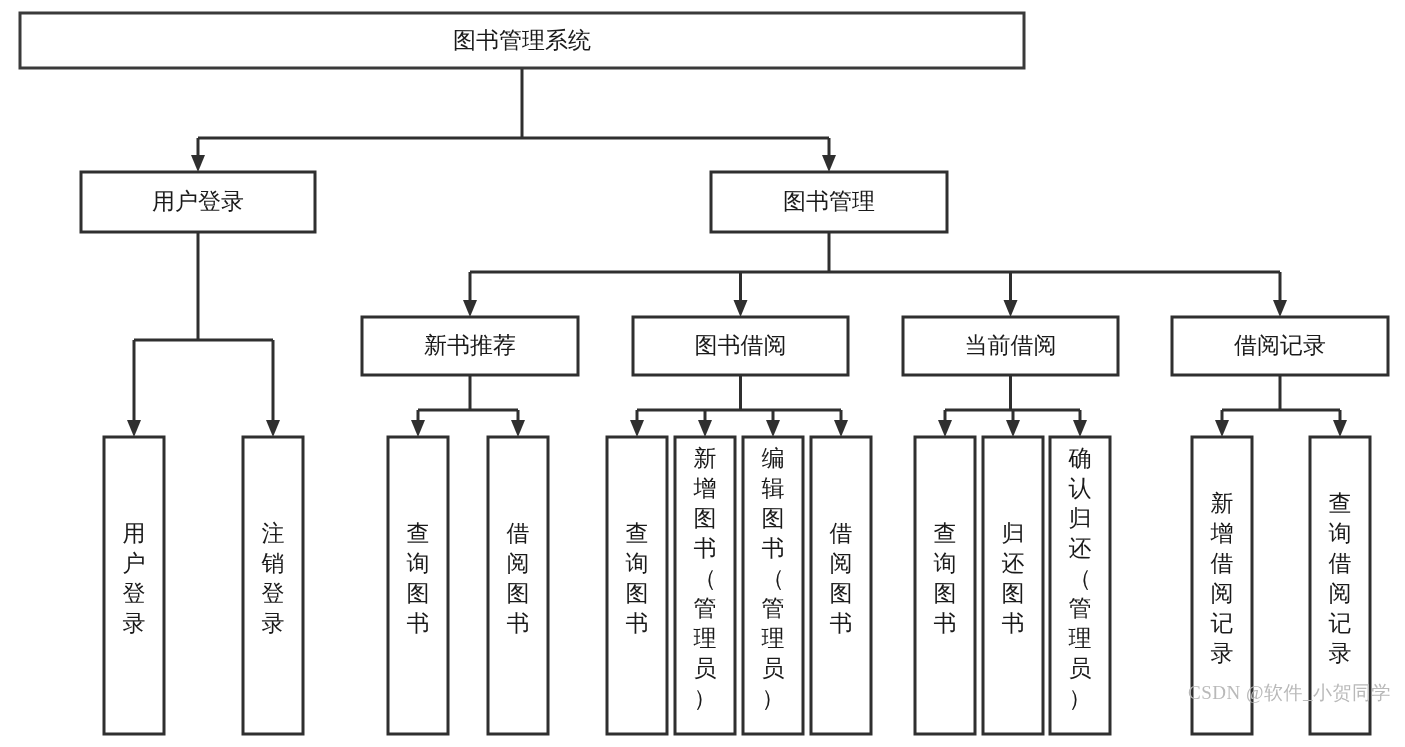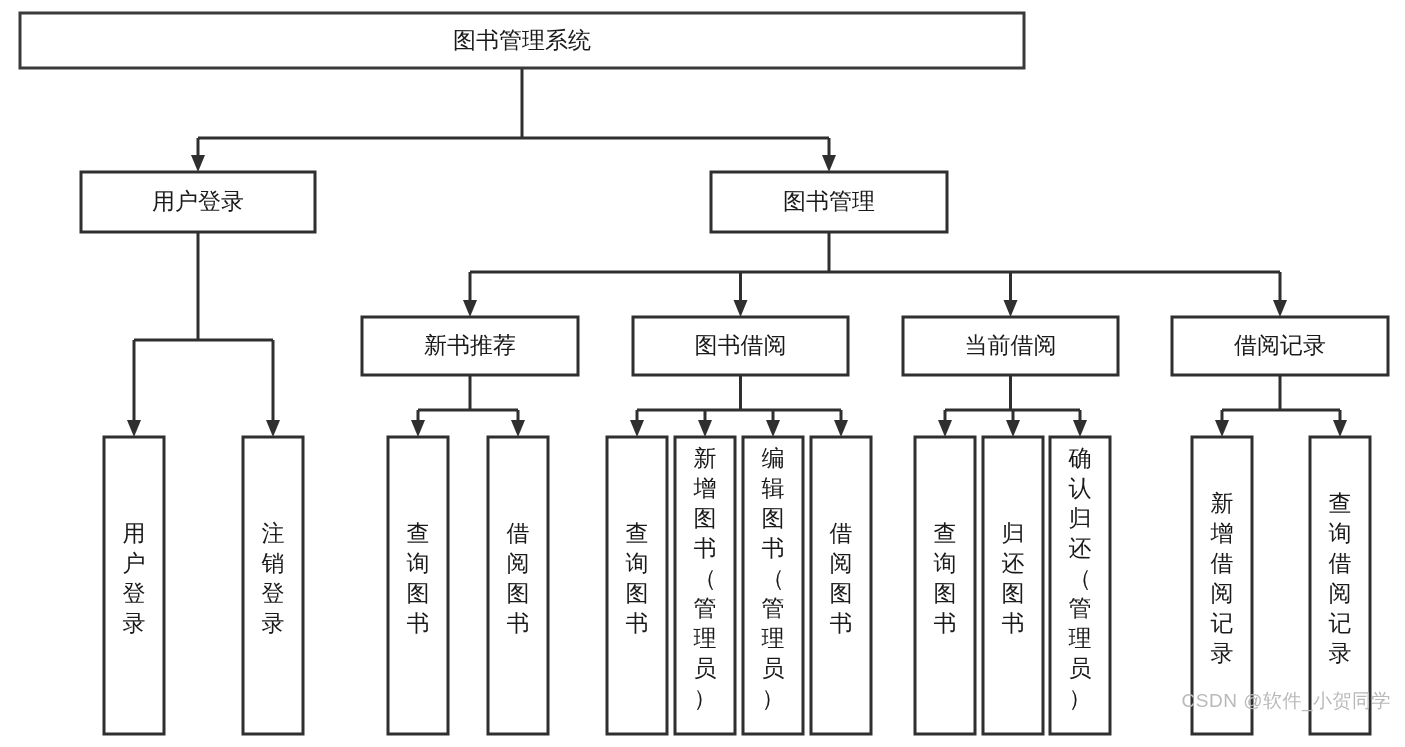--- a/index.html
+++ b/index.html
@@ -54,22 +54,22 @@
   }
   .node-label-vertical {
     font-family: "Liberation Sans", "DejaVu Sans", sans-serif;
     font-size: 23px;
     fill: #1a1a1a;
     text-anchor: middle;
   }
   .watermark {
     position: absolute;
     right: 14px;
-    bottom: 4px;
-    font-family: Liberation Sans, sans-serif;
+    bottom: 12px;
+    font-family: Liberation Serif, serif;
     font-size: 19px;
     color: #b9b9b9;
     white-space: nowrap;
     letter-spacing: 0.5px;
     pointer-events: none;
   }
 </style>
 </head>
 <body>
 

